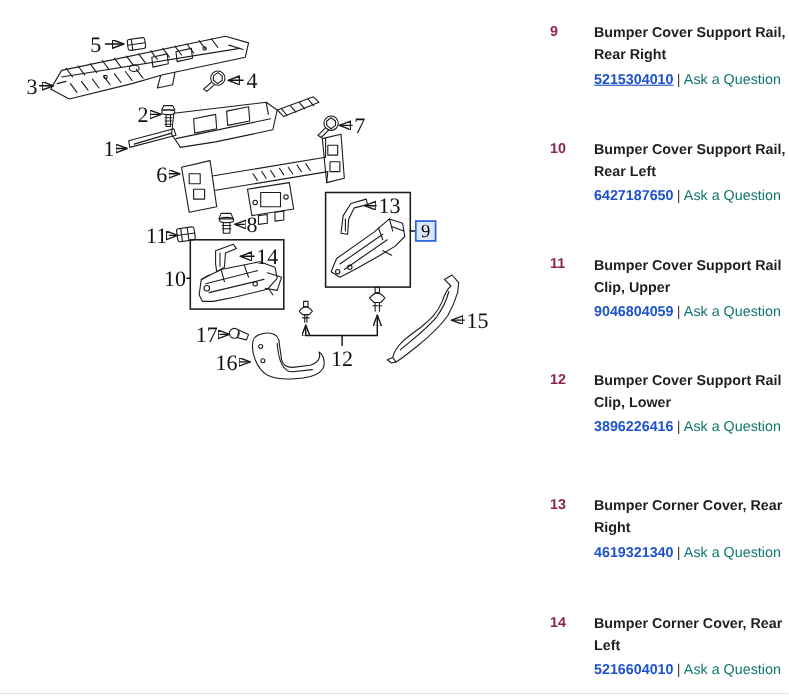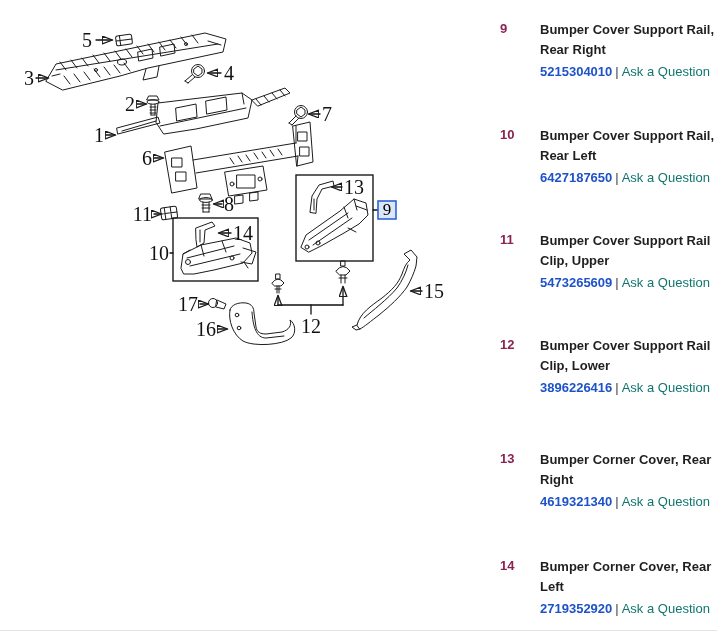--- a/index.html
+++ b/index.html
@@ -15,21 +15,21 @@
   #diagram .hl-rect{stroke-width:1.6;}
   #diagram .hl-text{font:17px "Liberation Serif",serif;stroke:none;}
   
   #list{position:absolute;left:480px;top:0;width:237px;height:636px;}
   .row{position:absolute;left:0;width:237px;}
   .row .num{position:absolute;left:20px;top:1px;width:22px;font-size:13px;font-weight:700;color:#8b2252;}
   .row .name{position:absolute;left:60px;top:0;width:180px;font-size:13px;font-weight:700;color:#1f1f1f;line-height:20px;letter-spacing:0;}
   .row .links{position:absolute;left:60px;width:180px;font-size:13px;line-height:16px;white-space:nowrap;}
   .row.two .links{top:44px;}
   .pn{color:#1d52c9;font-weight:700;text-decoration:none;cursor:pointer;}
-  .pn.u{}
+  .pn.u{text-decoration:underline;}
   .sep{color:#3c4043;padding:0 3px;}
   .ask{color:#0f766e;text-decoration:none;cursor:pointer;}
   #bottom-line{position:absolute;left:0;top:630px;width:717px;height:0;border-top:1px solid #e3e3e3;}
 </style>
 </head>
 <body>
 
 <svg id="diagram" width="480" height="360" viewBox="0 0 480 360">
   <defs>
     <marker id="arr" markerWidth="9" markerHeight="8" refX="7.5" refY="3" orient="auto">
@@ -288,21 +288,21 @@
     <div class="name">Bumper Cover Support Rail, Rear Left</div>
     <div class="links">
       <a class="pn">6427187650</a><span class="sep">|</span><a class="ask">Ask a Question</a>
     </div>
   </div>
 
   <div class="row two" style="top:231px;">
     <span class="num">11</span>
     <div class="name">Bumper Cover Support Rail Clip, Upper</div>
     <div class="links">
-      <a class="pn">5473265609</a><span class="sep">|</span><a class="ask">Ask a Question</a>
+      <a class="pn">9046804059</a><span class="sep">|</span><a class="ask">Ask a Question</a>
     </div>
   </div>
 
   <div class="row two" style="top:336px;">
     <span class="num">12</span>
     <div class="name">Bumper Cover Support Rail Clip, Lower</div>
     <div class="links">
       <a class="pn">3896226416</a><span class="sep">|</span><a class="ask">Ask a Question</a>
     </div>
   </div>
@@ -312,19 +312,19 @@
     <div class="name">Bumper Corner Cover, Rear Right</div>
     <div class="links">
       <a class="pn">4619321340</a><span class="sep">|</span><a class="ask">Ask a Question</a>
     </div>
   </div>
 
   <div class="row two" style="top:557px;">
     <span class="num">14</span>
     <div class="name">Bumper Corner Cover, Rear Left</div>
     <div class="links">
-      <a class="pn">2719352920</a><span class="sep">|</span><a class="ask">Ask a Question</a>
+      <a class="pn">5216604010</a><span class="sep">|</span><a class="ask">Ask a Question</a>
     </div>
   </div>
 
 </div>
 
 <div id="bottom-line"></div>
 
 </body></html>

